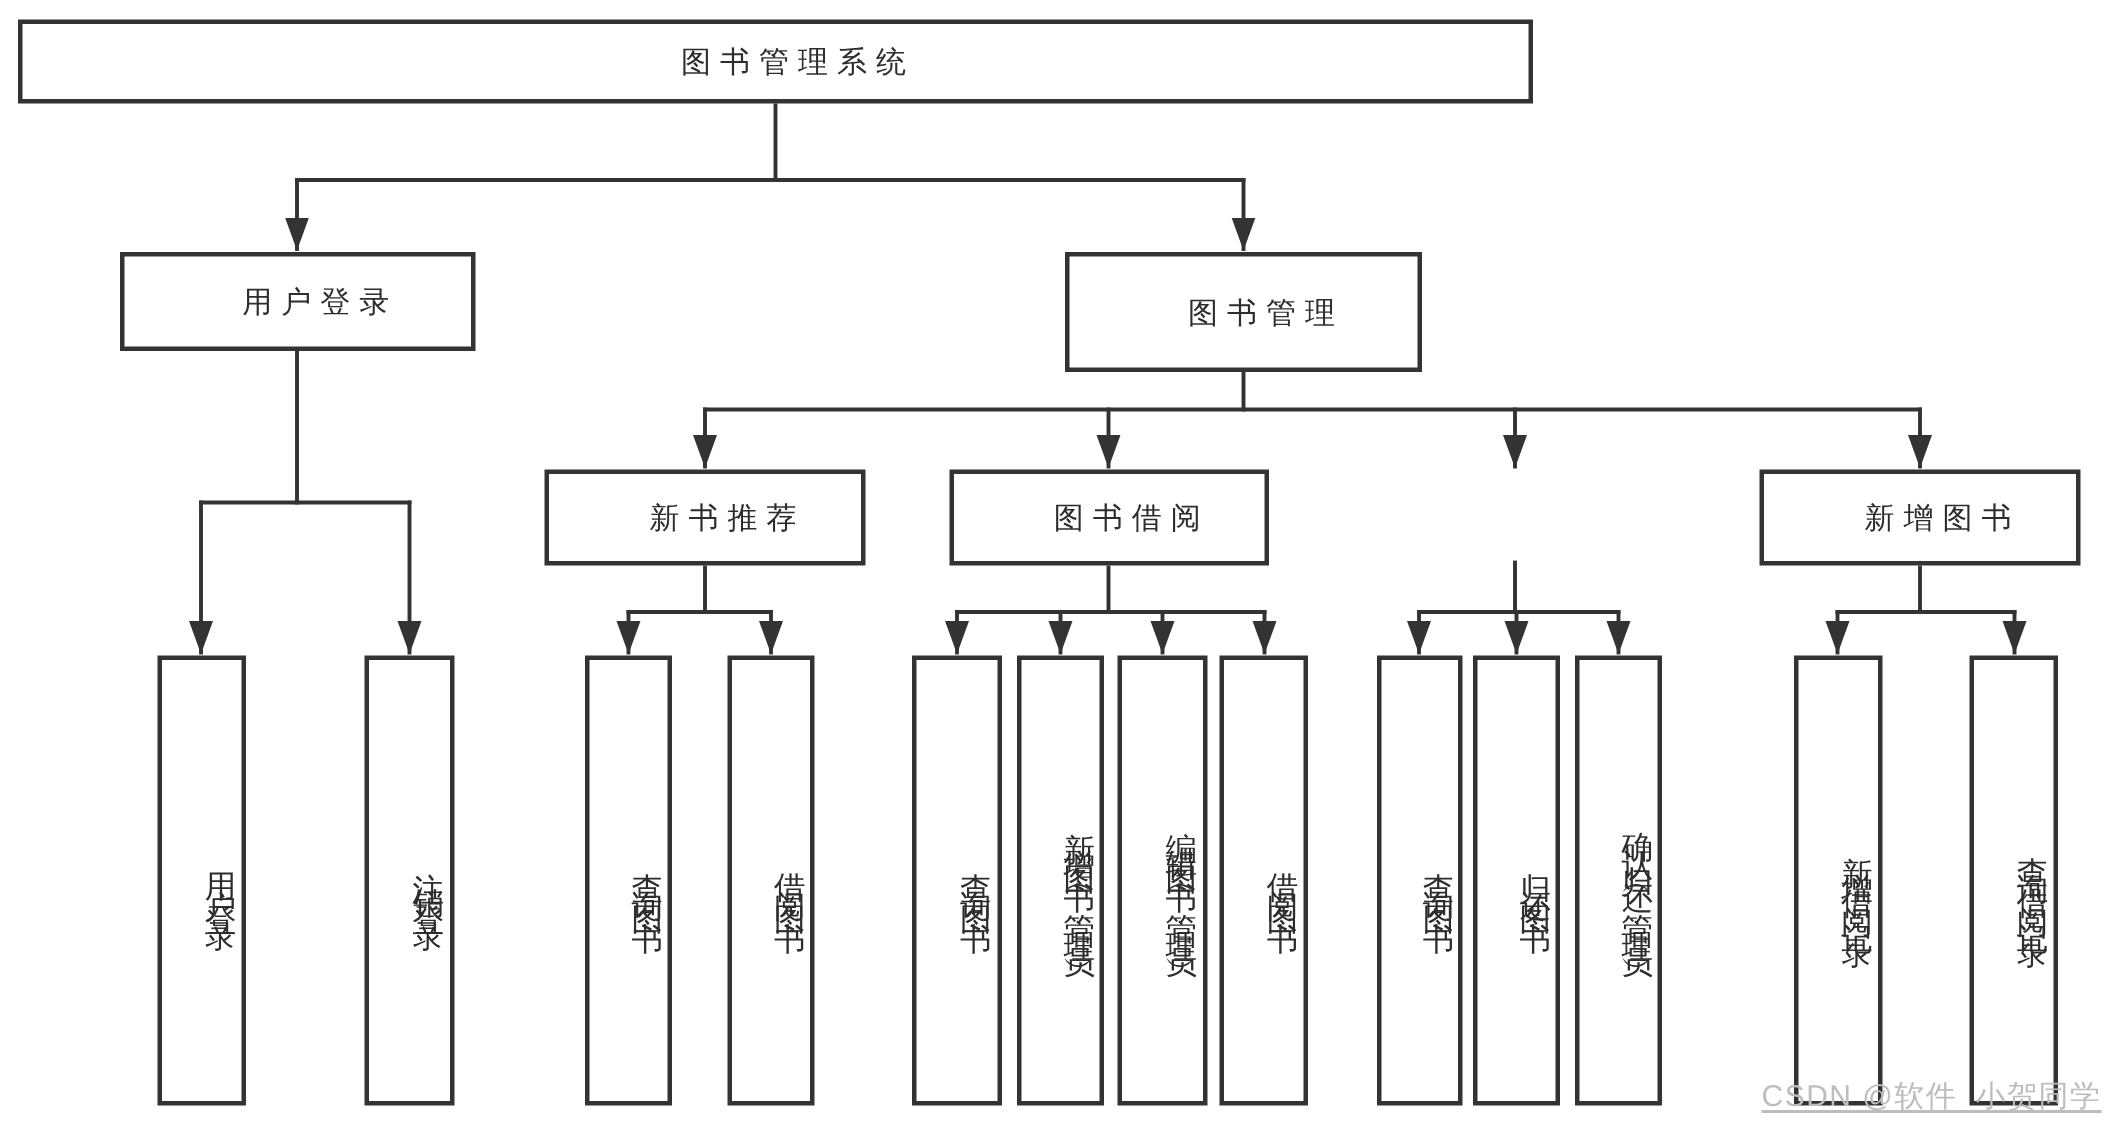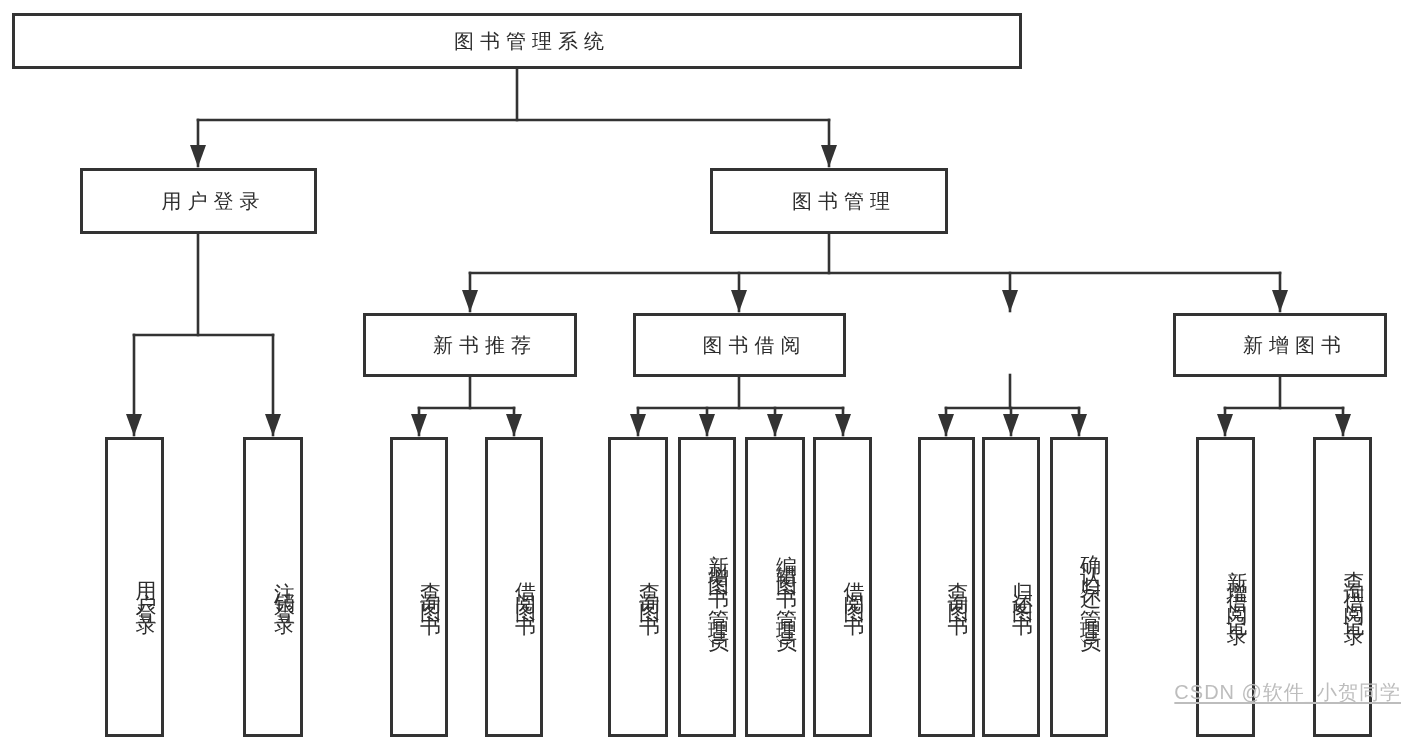--- a/index.html
+++ b/index.html
@@ -54,21 +54,21 @@
   .box .vlabel {
     writing-mode: vertical-rl;
     text-orientation: mixed;
     font-size: 21px;
     letter-spacing: 11px;
     line-height: 1;
     white-space: nowrap;
   }
   #watermark {
     position: absolute;
-    top: 679px;
+    top: 717px;
     right: 4px;
     z-index: 5;
     font-size: 20px;
     letter-spacing: 1px;
     color: var(--watermark-color);
     text-decoration: underline;
     text-underline-offset: 3px;
     white-space: nowrap;
   }
 </style>
@@ -139,21 +139,21 @@
     </g>
   </svg>
 
   <div class="box" style="left:12px;top:13px;width:1010px;height:56px">
     <span class="hlabel">图书管理系统</span>
   </div>
 
   <div class="box" style="left:80px;top:168px;width:237px;height:66px">
     <span class="hlabel">用户登录</span>
   </div>
-  <div class="box" style="left:710px;top:168px;width:238px;height:66px">
+  <div class="box" style="left:710px;top:168px;width:238px;height:80px">
     <span class="hlabel">图书管理</span>
   </div>
 
   <div class="box" style="left:363px;top:313px;width:214px;height:64px">
     <span class="hlabel">新书推荐</span>
   </div>
   <div class="box" style="left:633px;top:313px;width:213px;height:64px">
     <span class="hlabel">图书借阅</span>
   </div>
   <div class="box" style="left:1173px;top:313px;width:214px;height:64px">

